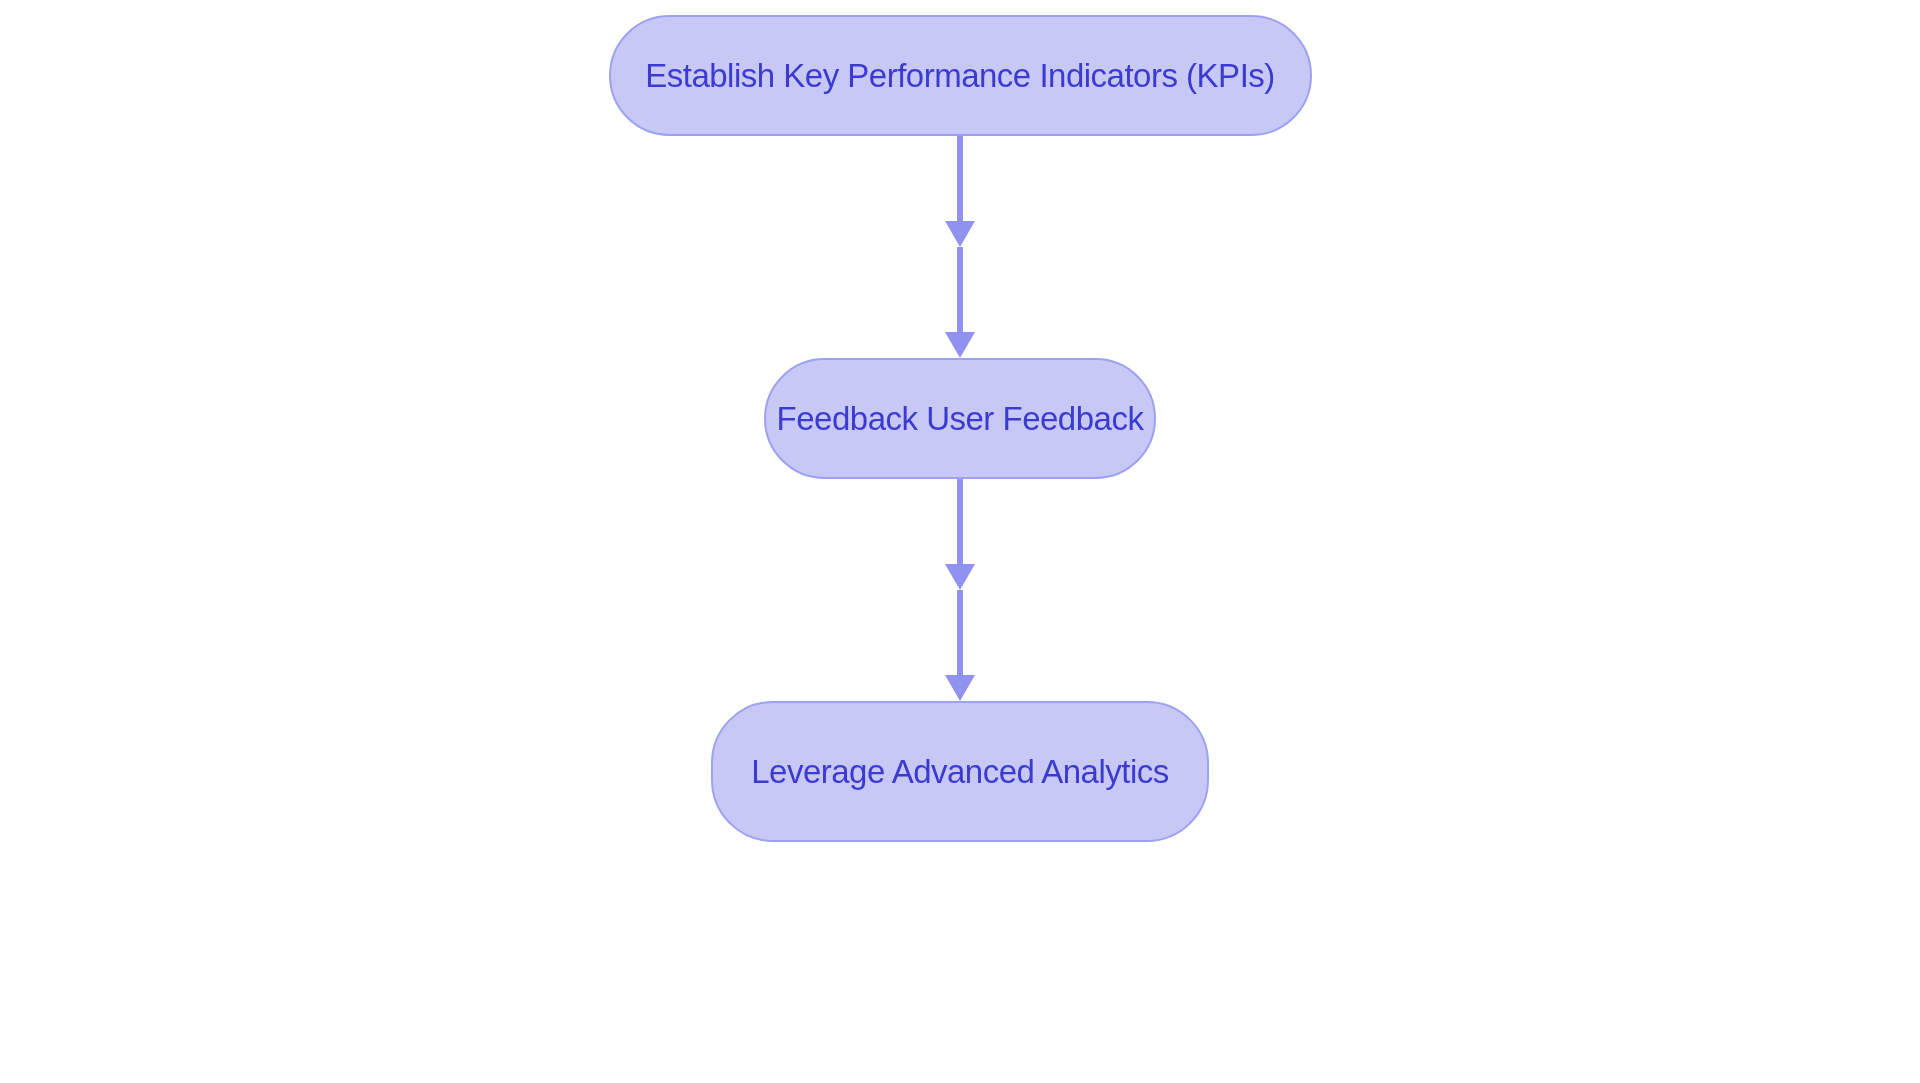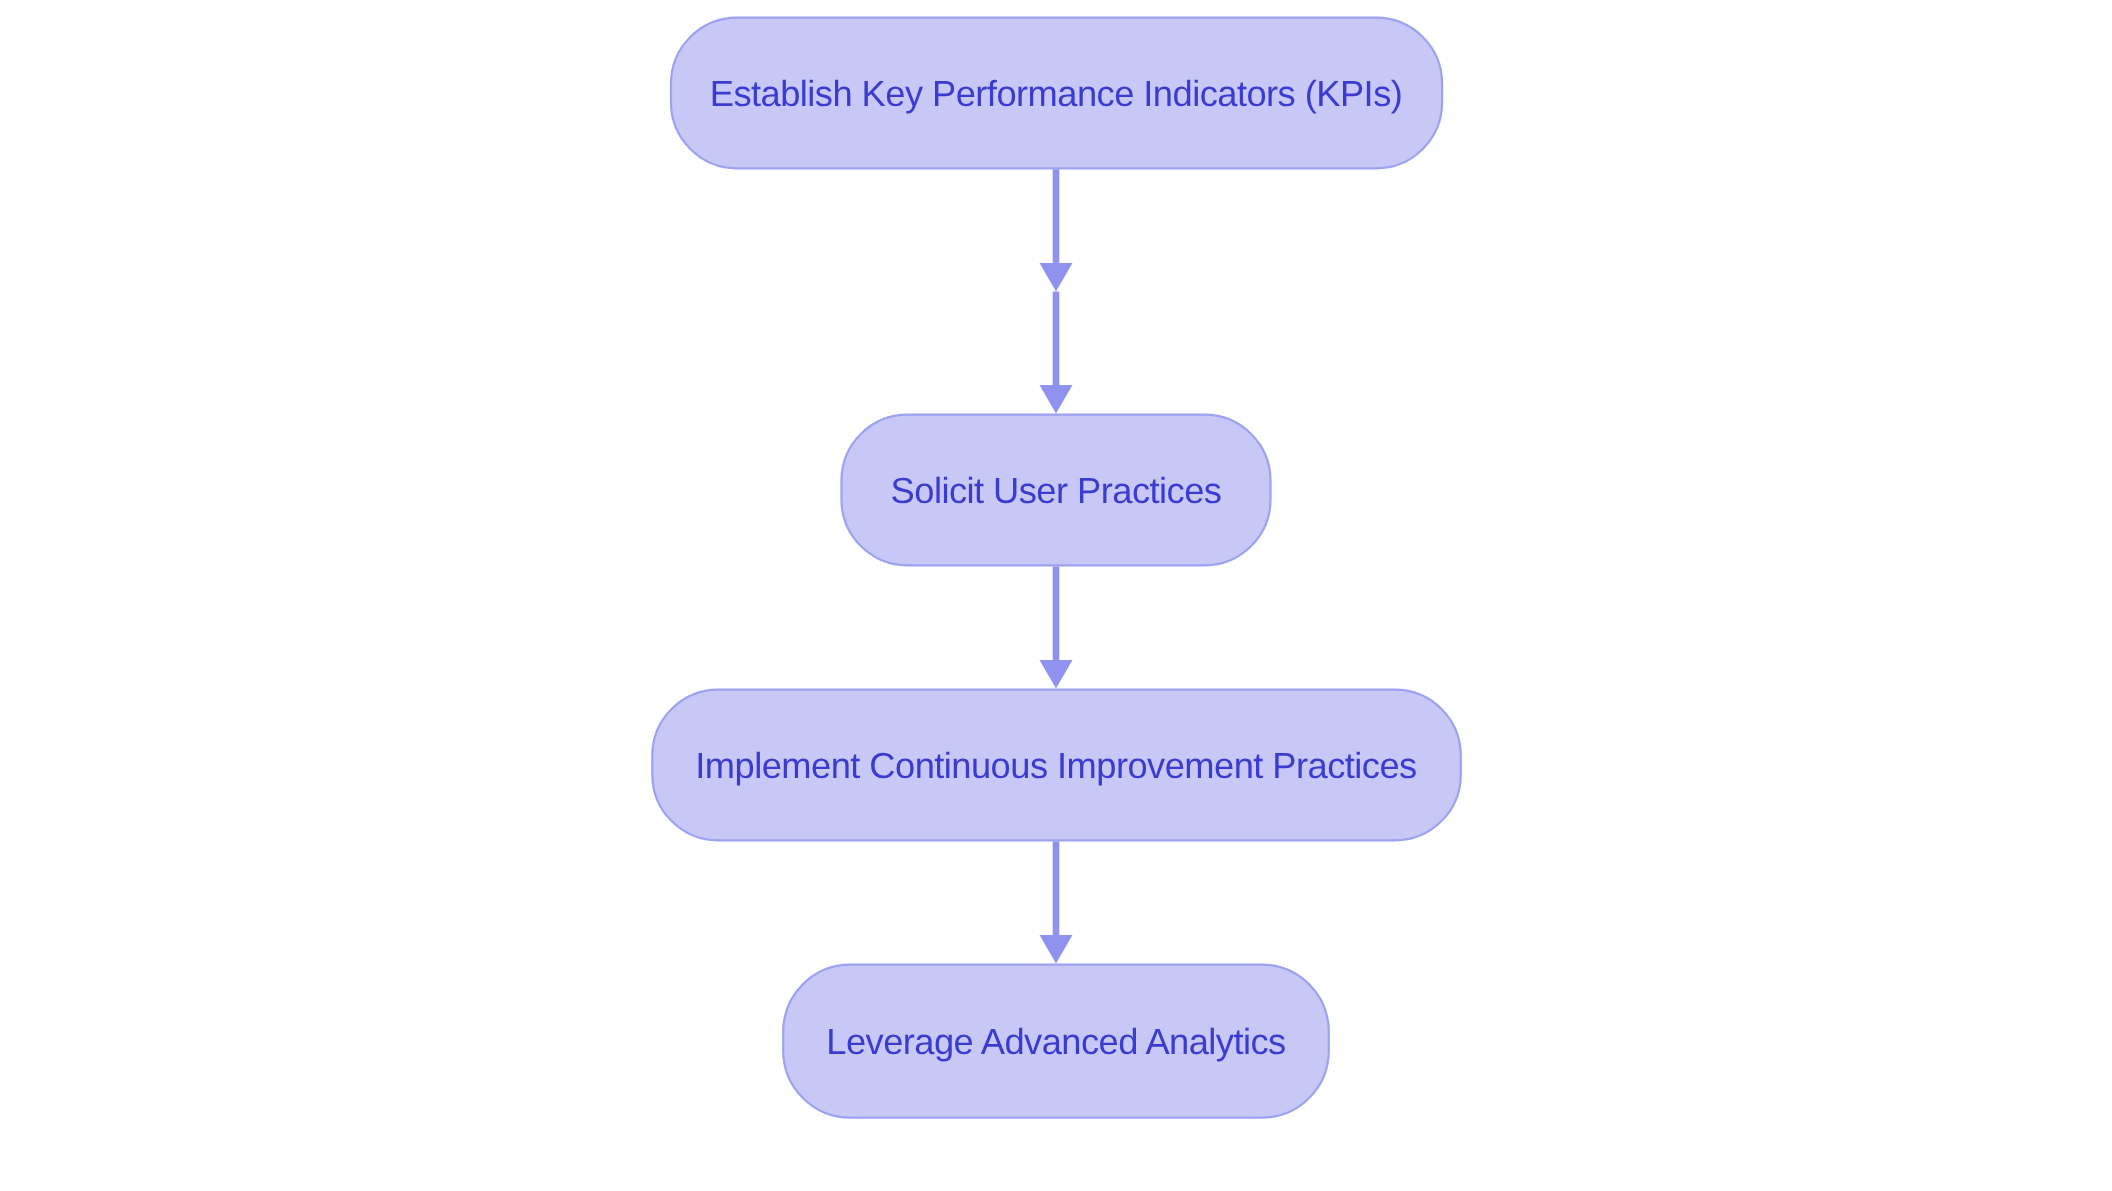--- a/index.html
+++ b/index.html
@@ -20,21 +20,21 @@
   .canvas {
     position: relative;
     width: 1920px;
     height: 1083px;
     display: flex;
     flex-direction: column;
     align-items: center;
     padding-top: 15px;
   }
   .node {
-    height: 139px;
+    height: 121px;
     border-radius: 61px;
     background: var(--node-fill);
     border: 2.5px solid var(--node-border);
     color: var(--text);
     display: flex;
     align-items: center;
     justify-content: center;
     font-size: 33px;
     letter-spacing: -0.5px;
     white-space: nowrap;
@@ -81,31 +81,28 @@
     <div class="head"></div>
   </div>
 
 
   <div class="edge">
     <div class="stem"></div>
     <div class="head"></div>
   </div>
 
   <div class="node node-2">
-    <span>Solicit User Practices</span>
+    <span>Feedback User Feedback</span>
   </div>
 
   <div class="edge">
     <div class="stem"></div>
     <div class="head"></div>
   </div>
 
-  <div class="node node-3">
-    <span>Implement Continuous Improvement Practices</span>
-  </div>
 
   <div class="edge">
     <div class="stem"></div>
     <div class="head"></div>
   </div>
 
   <div class="node node-4">
     <span>Leverage Advanced Analytics</span>
   </div>
 

